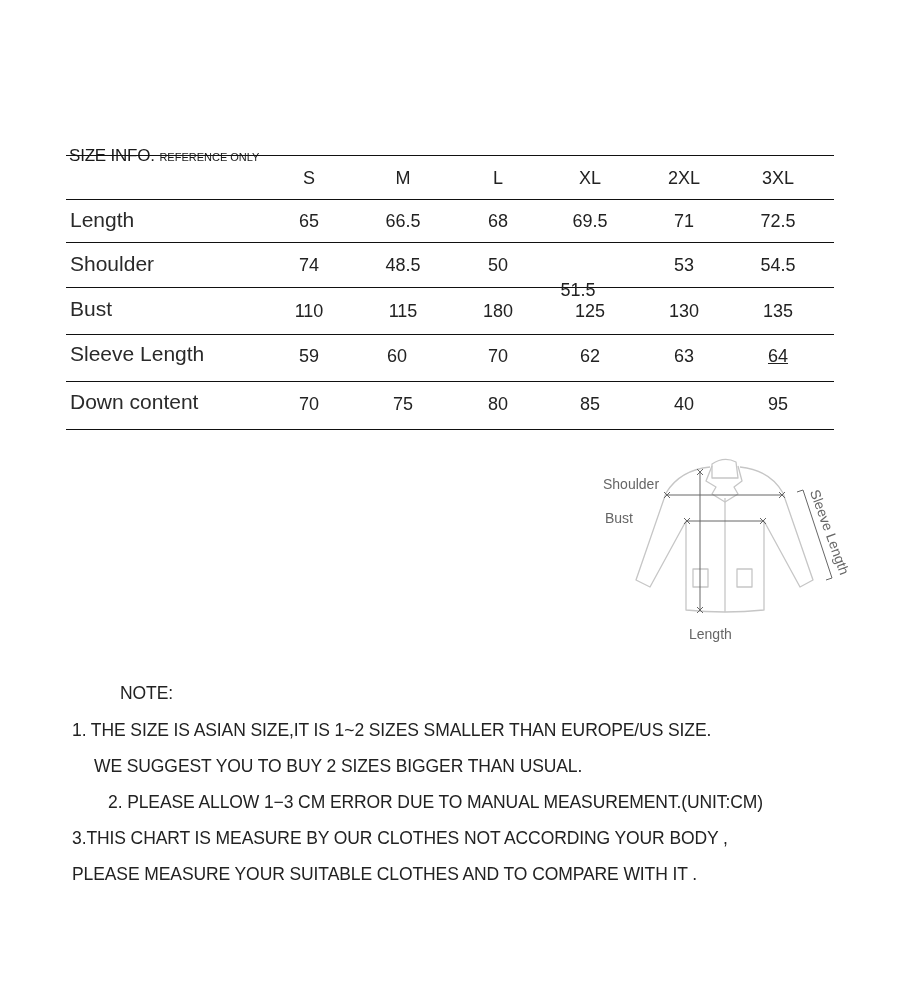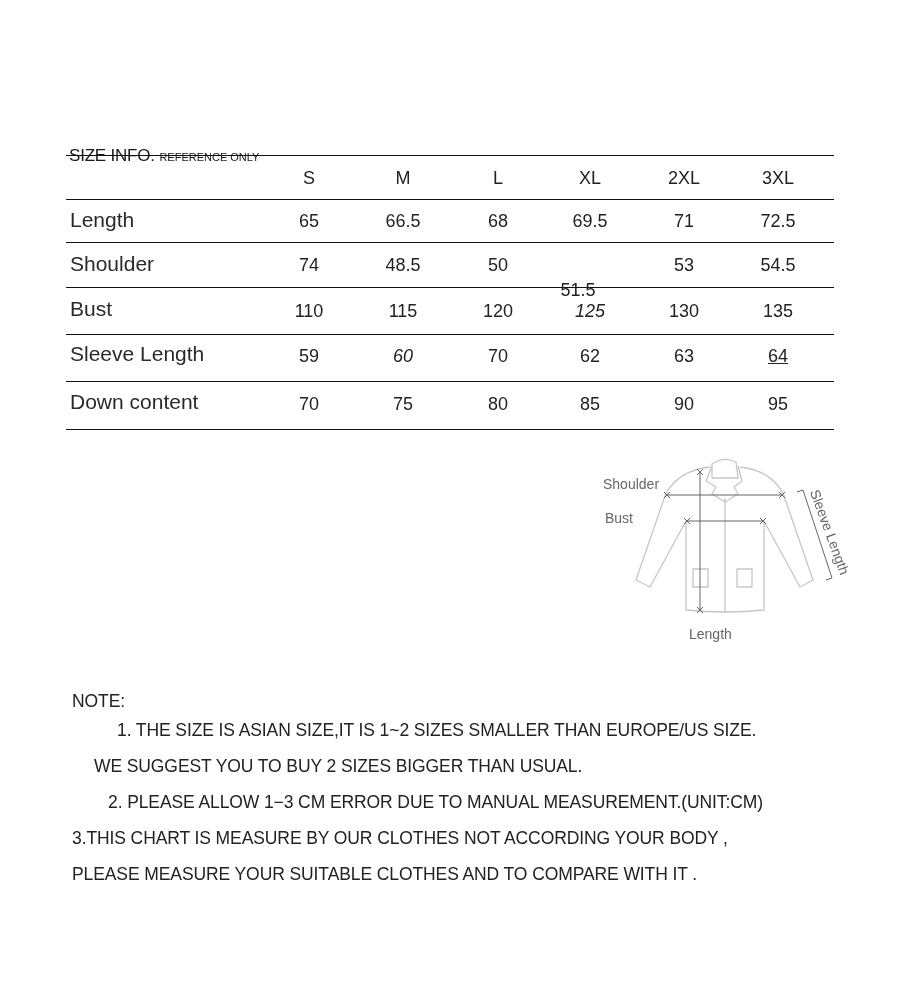--- a/index.html
+++ b/index.html
@@ -59,43 +59,43 @@
   <span class="cell" style="left:392px;top:3px;">50</span>
   <span class="cell" style="left:472px;top:3px;margin-top:25px;">51.5</span>
   <span class="cell" style="left:578px;top:3px;">53</span>
   <span class="cell" style="left:672px;top:3px;">54.5</span>
 </div>
 
 <div class="row" style="top:297px;">
   <span class="label">Bust</span>
   <span class="cell" style="left:203px;top:4px;">110</span>
   <span class="cell" style="left:297px;top:4px;">115</span>
-  <span class="cell" style="left:392px;top:4px;">120</span>
-  <span class="cell" style="left:484px;top:4px;font-style:italic;">125</span>
+  <span class="cell" style="left:392px;top:4px;">180</span>
+  <span class="cell" style="left:484px;top:4px;">125</span>
   <span class="cell" style="left:578px;top:4px;">130</span>
   <span class="cell" style="left:672px;top:4px;">135</span>
 </div>
 
 <div class="row" style="top:342px;">
   <span class="label">Sleeve Length</span>
   <span class="cell" style="left:203px;top:4px;">59</span>
-  <span class="cell" style="left:297px;top:4px;font-style:italic;">60</span>
+  <span class="cell" style="left:291px;top:4px;">60</span>
   <span class="cell" style="left:392px;top:4px;">70</span>
   <span class="cell" style="left:484px;top:4px;">62</span>
   <span class="cell" style="left:578px;top:4px;">63</span>
   <span class="cell" style="left:672px;top:4px;text-decoration:underline;">64</span>
 </div>
 
 <div class="row" style="top:390px;">
   <span class="label">Down content</span>
   <span class="cell" style="left:203px;top:4px;">70</span>
   <span class="cell" style="left:297px;top:4px;">75</span>
   <span class="cell" style="left:392px;top:4px;">80</span>
   <span class="cell" style="left:484px;top:4px;">85</span>
-  <span class="cell" style="left:578px;top:4px;">90</span>
+  <span class="cell" style="left:578px;top:4px;">40</span>
   <span class="cell" style="left:672px;top:4px;">95</span>
 </div>
 
 <div class="diagram">
   <svg width="270" height="200" viewBox="595 450 270 200" xmlns="http://www.w3.org/2000/svg">
     <g fill="none" stroke="#c6c6c6" stroke-width="1.3" stroke-linejoin="round">
 
       <path d="M712 464 Q724 456 736 462 L738 478 L712 478 Z"></path>
 
       <path d="M712 466 L706 481 L716 487 L712 494 L725 502 L738 494 L734 487 L742 481 L738 466"></path>
@@ -125,19 +125,19 @@
       <path d="M697 607 l6 6 M703 607 l-6 6"></path>
     </g>
   </svg>
   <span class="dlabel" style="left:8px;top:26px;">Shoulder</span>
   <span class="dlabel" style="left:10px;top:60px;">Bust</span>
   <span class="dlabel" style="left:94px;top:176px;">Length</span>
   <span class="dlabel" style="left:190px;top:74px;transform:rotate(70deg);transform-origin:center;">Sleeve Length</span>
 </div>
 
 <div class="notes">
-  <span class="note" style="top:8px;">NOTE:</span>
-  <span class="note" style="top:37px;margin-left:45px;">1. THE SIZE IS ASIAN SIZE,IT IS 1~2 SIZES SMALLER THAN EUROPE/US SIZE.</span>
+  <span class="note" style="top:0px;margin-left:48px;">NOTE:</span>
+  <span class="note" style="top:37px;">1. THE SIZE IS ASIAN SIZE,IT IS 1~2 SIZES SMALLER THAN EUROPE/US SIZE.</span>
   <span class="note" style="top:73px;left:22px;">WE SUGGEST YOU TO BUY 2 SIZES BIGGER THAN USUAL.</span>
   <span class="note" style="top:109px;margin-left:36px;">2. PLEASE ALLOW 1−3 CM ERROR DUE TO MANUAL MEASUREMENT.(UNIT:CM)</span>
   <span class="note" style="top:145px;">3.THIS CHART IS MEASURE BY OUR CLOTHES NOT ACCORDING YOUR BODY ,</span>
   <span class="note" style="top:181px;">PLEASE MEASURE YOUR SUITABLE CLOTHES AND TO COMPARE WITH IT .</span>
 </div>
 
 </body></html>

